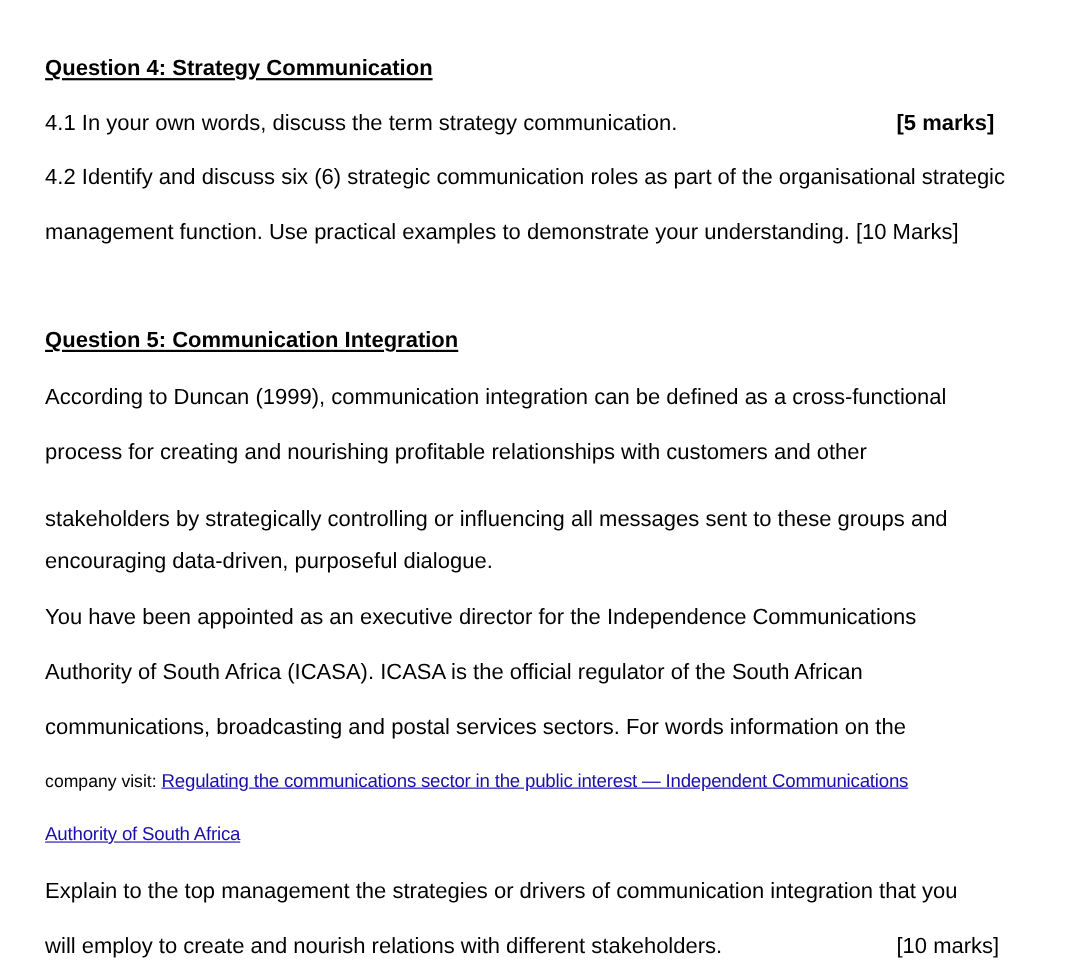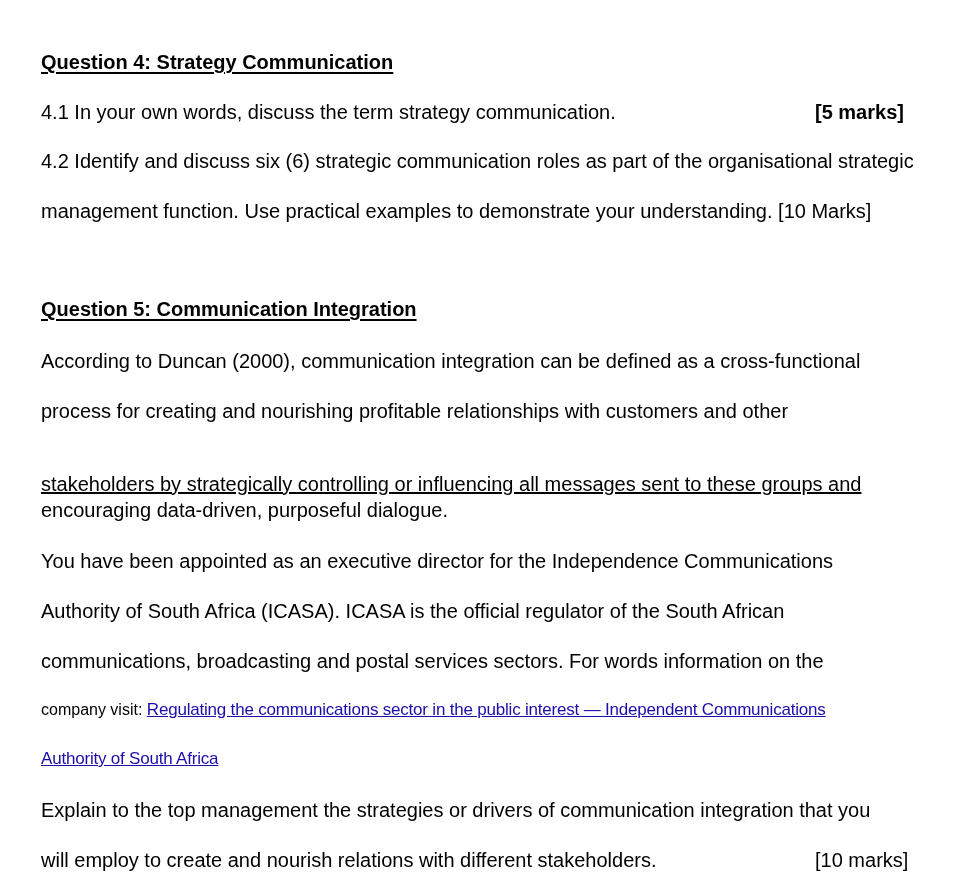--- a/index.html
+++ b/index.html
@@ -19,23 +19,23 @@
   <div class="line heading" style="top:50px;">Question 4: Strategy Communication</div>
 
   <div class="line" style="top:100px;">4.1 In your own words, discuss the term strategy communication.</div>
   <div class="marks-bold" style="top:100px;">[5 marks]</div>
 
   <div class="line" style="top:149px;">4.2 Identify and discuss six (6) strategic communication roles as part of the organisational strategic</div>
   <div class="line" style="top:199px;">management function. Use practical examples to demonstrate your understanding. [10 Marks]</div>
 
   <div class="line heading" style="top:297px;">Question 5: Communication Integration</div>
 
-  <div class="line" style="top:349px;">According to Duncan (2000), communication integration can be defined as a cross-functional</div>
+  <div class="line" style="top:349px;">According to Duncan (1999), communication integration can be defined as a cross-functional</div>
   <div class="line" style="top:399px;">process for creating and nourishing profitable relationships with customers and other</div>
-  <div class="line" style="top:472px;text-decoration:underline;">stakeholders by strategically controlling or influencing all messages sent to these groups and</div>
+  <div class="line" style="top:460px;">stakeholders by strategically controlling or influencing all messages sent to these groups and</div>
   <div class="line" style="top:498px;">encouraging data-driven, purposeful dialogue.</div>
 
   <div class="line" style="top:549px;">You have been appointed as an executive director for the Independence Communications</div>
   <div class="line" style="top:599px;">Authority of South Africa (ICASA). ICASA is the official regulator of the South African</div>
   <div class="line" style="top:649px;">communications, broadcasting and postal services sectors. For words information on the</div>
 
   <div class="link-line" style="top:698px;">
     <span style="font-size:16px;">company visit: </span><a class="link">Regulating the communications sector in the public interest — Independent Communications</a>
   </div>
   <div class="link-line" style="top:747px;">

